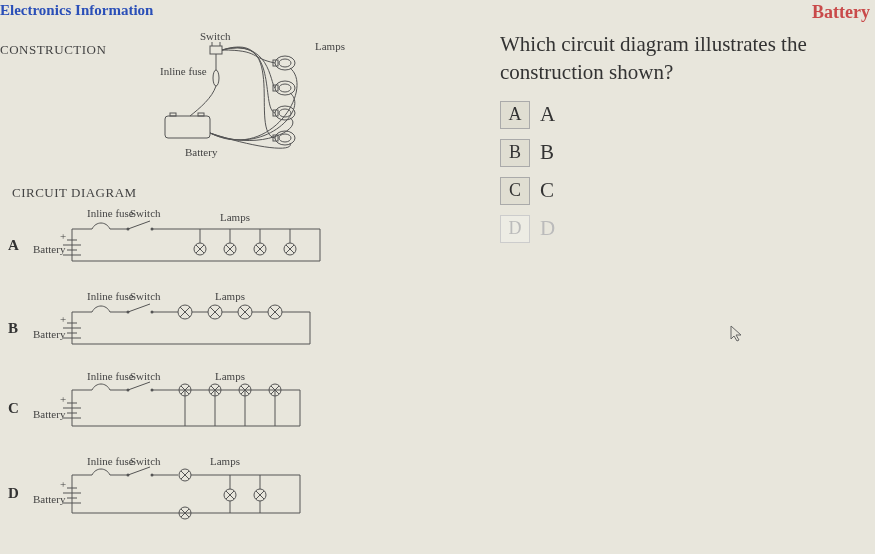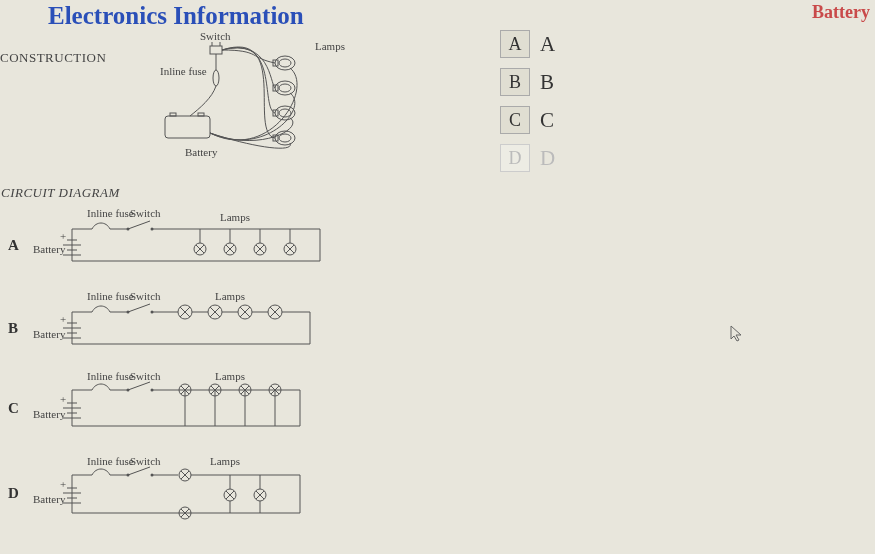--- a/index.html
+++ b/index.html
@@ -10,38 +10,37 @@
       font-family: 'Times New Roman', serif;
       position: relative;
       overflow: hidden;
     }
     .top-title-left {
       position: absolute;
       top: 2px;
       left: 0;
       color: #2a4fb8;
       font-weight: bold;
-      font-size: 25px;
-      margin-left: 48px;
+      font-size: 15px;
     }
     .top-title-right {
       position: absolute;
       top: 2px;
       right: 5px;
       color: #c94a4a;
       font-weight: bold;
       font-size: 18px;
     }
     .section-label {
       color: #444;
       font-size: 13px;
       letter-spacing: 0.5px;
     }
-    .construction-label { position: absolute; top: 50px; left: 0; }
-    .circuitdiagram-label { position: absolute; top: 185px; left: 1px; font-style: italic; }
+    .construction-label { position: absolute; top: 42px; left: 0; }
+    .circuitdiagram-label { position: absolute; top: 185px; left: 12px; }
 
     
     .construction-svg { position: absolute; top: 28px; left: 140px; }
 
     
     .circuit-option {
       position: absolute;
       left: 0;
       width: 410px;
     }
@@ -310,20 +309,21 @@
       <line x1="264" y1="38" x2="256" y2="46" class="cline"></line>
       <line x1="260" y1="48" x2="260" y2="60" class="cline"></line>
 
     <circle cx="185" cy="60" r="6" class="lampcircle" fill="#e8e6dc"></circle>
       <line x1="181" y1="56" x2="189" y2="64" class="cline"></line>
       <line x1="189" y1="56" x2="181" y2="64" class="cline"></line>
   </svg>
 </div>
 
 <div class="question-area">
+  <div class="question-text">Which circuit diagram illustrates the construction shown?</div>
   <div class="choices">
     <div class="choice-row">
       <div class="choice-box">A</div>
       <div class="choice-text">A</div>
     </div>
     <div class="choice-row">
       <div class="choice-box">B</div>
       <div class="choice-text">B</div>
     </div>
     <div class="choice-row">

